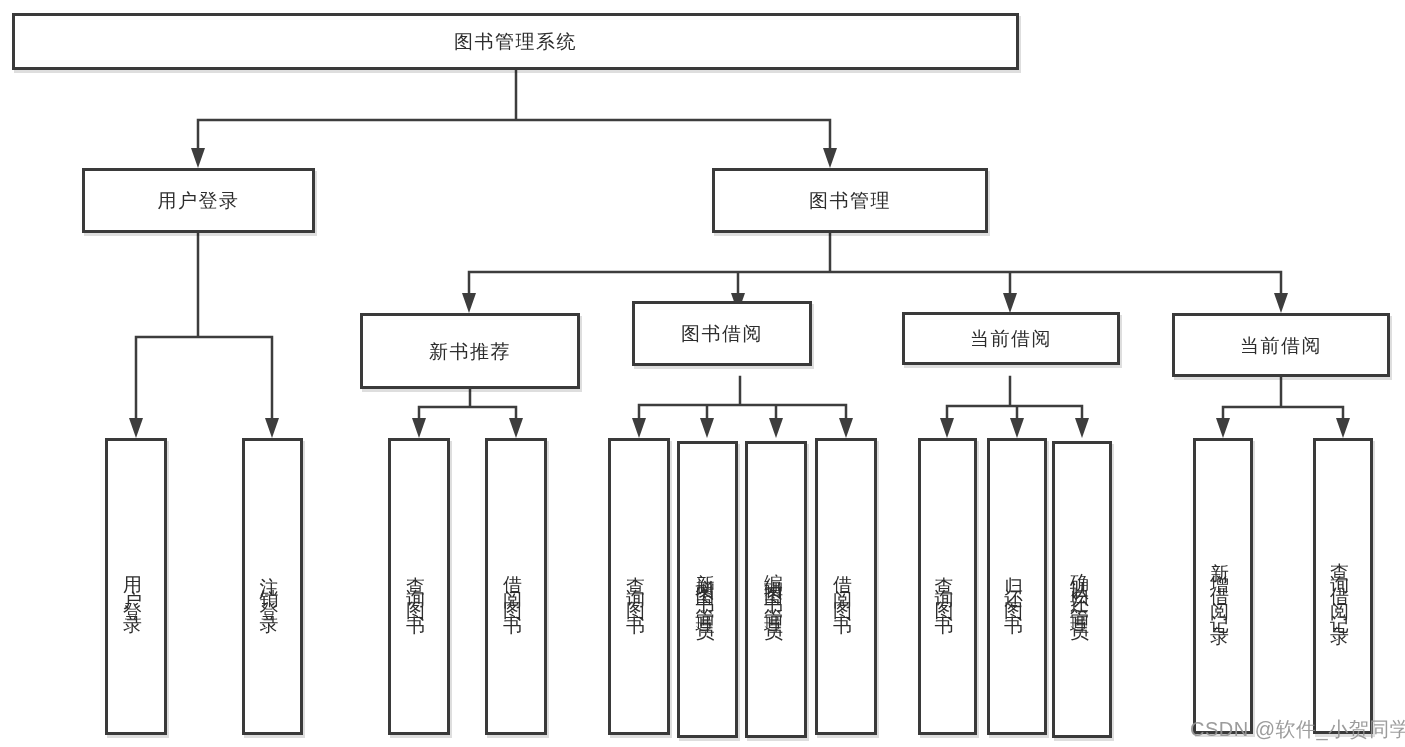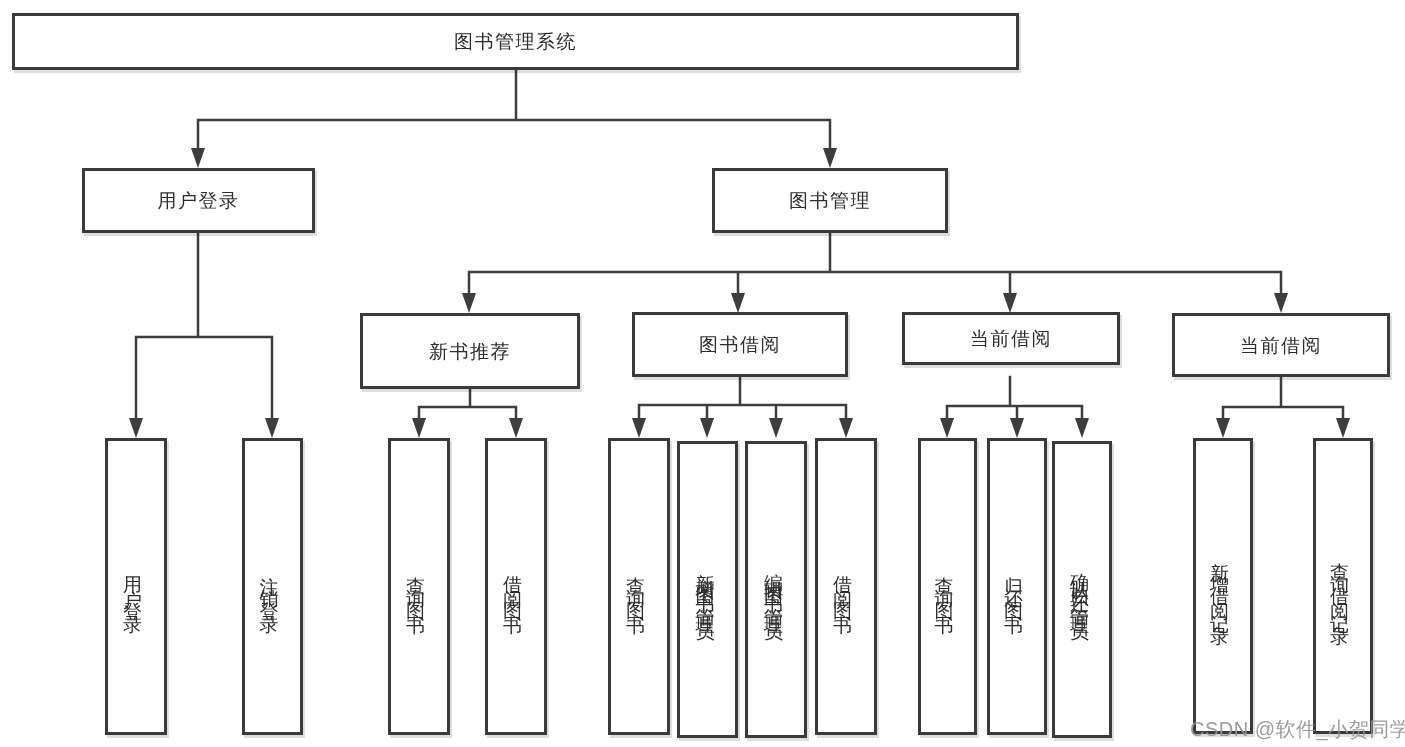--- a/index.html
+++ b/index.html
@@ -61,24 +61,24 @@
       <path d="M1010 418 L1024 418 L1017 438 Z"></path>
       <path d="M1075 418 L1089 418 L1082 438 Z"></path>
       <path d="M1216 418 L1230 418 L1223 438 Z"></path>
       <path d="M1336 418 L1350 418 L1343 438 Z"></path>
     </g>
   </svg>
 
   <div class="box h" style="left:12px;top:13px;width:1007px;height:57px">图书管理系统</div>
 
   <div class="box h" style="left:82px;top:168px;width:233px;height:65px">用户登录</div>
-  <div class="box h" style="left:712px;top:168px;width:236px;height:65px">图书管理</div>
+  <div class="box h" style="left:712px;top:168px;width:276px;height:65px">图书管理</div>
 
   <div class="box h" style="left:360px;top:313px;width:220px;height:76px">新书推荐</div>
-  <div class="box h" style="left:632px;top:312px;width:216px;height:65px">图书借阅</div>
+  <div class="box h" style="left:632px;top:301px;width:180px;height:65px">图书借阅</div>
   <div class="box h" style="left:902px;top:312px;width:218px;height:53px">当前借阅</div>
   <div class="box h" style="left:1172px;top:313px;width:218px;height:64px">当前借阅</div>
 
   <div class="box v" style="left:105px;top:438px;width:62px;height:297px">用户登录</div>
   <div class="box v" style="left:242px;top:438px;width:61px;height:297px">注销登录</div>
 
   <div class="box v" style="left:388px;top:438px;width:62px;height:297px">查询图书</div>
   <div class="box v" style="left:485px;top:438px;width:62px;height:297px">借阅图书</div>
 
   <div class="box v" style="left:608px;top:438px;width:62px;height:297px">查询图书</div>

